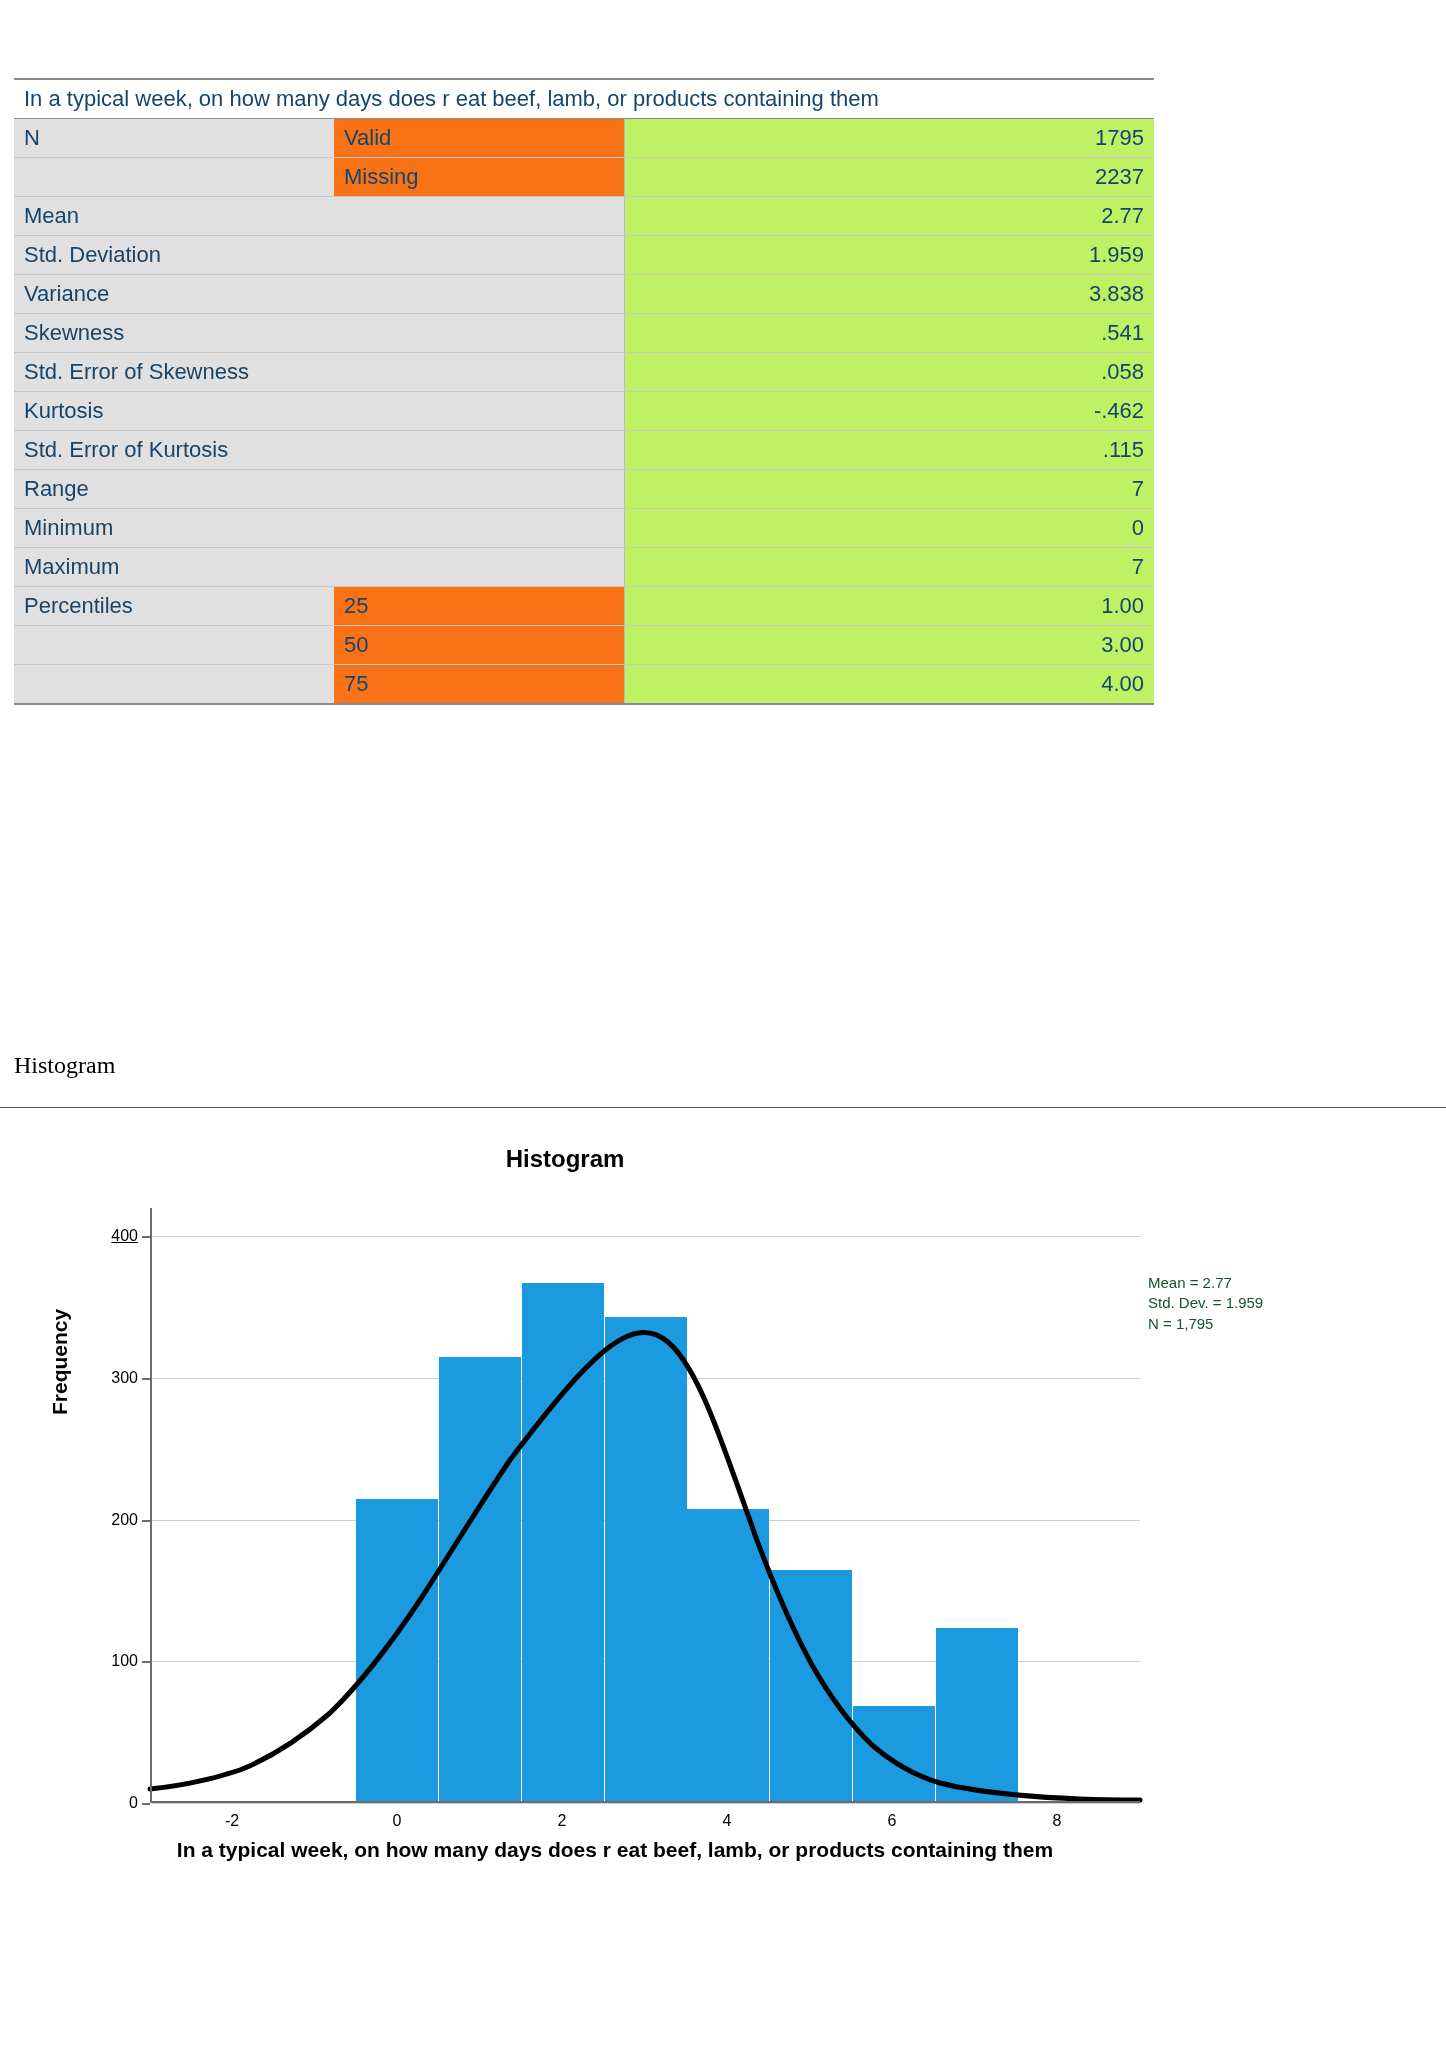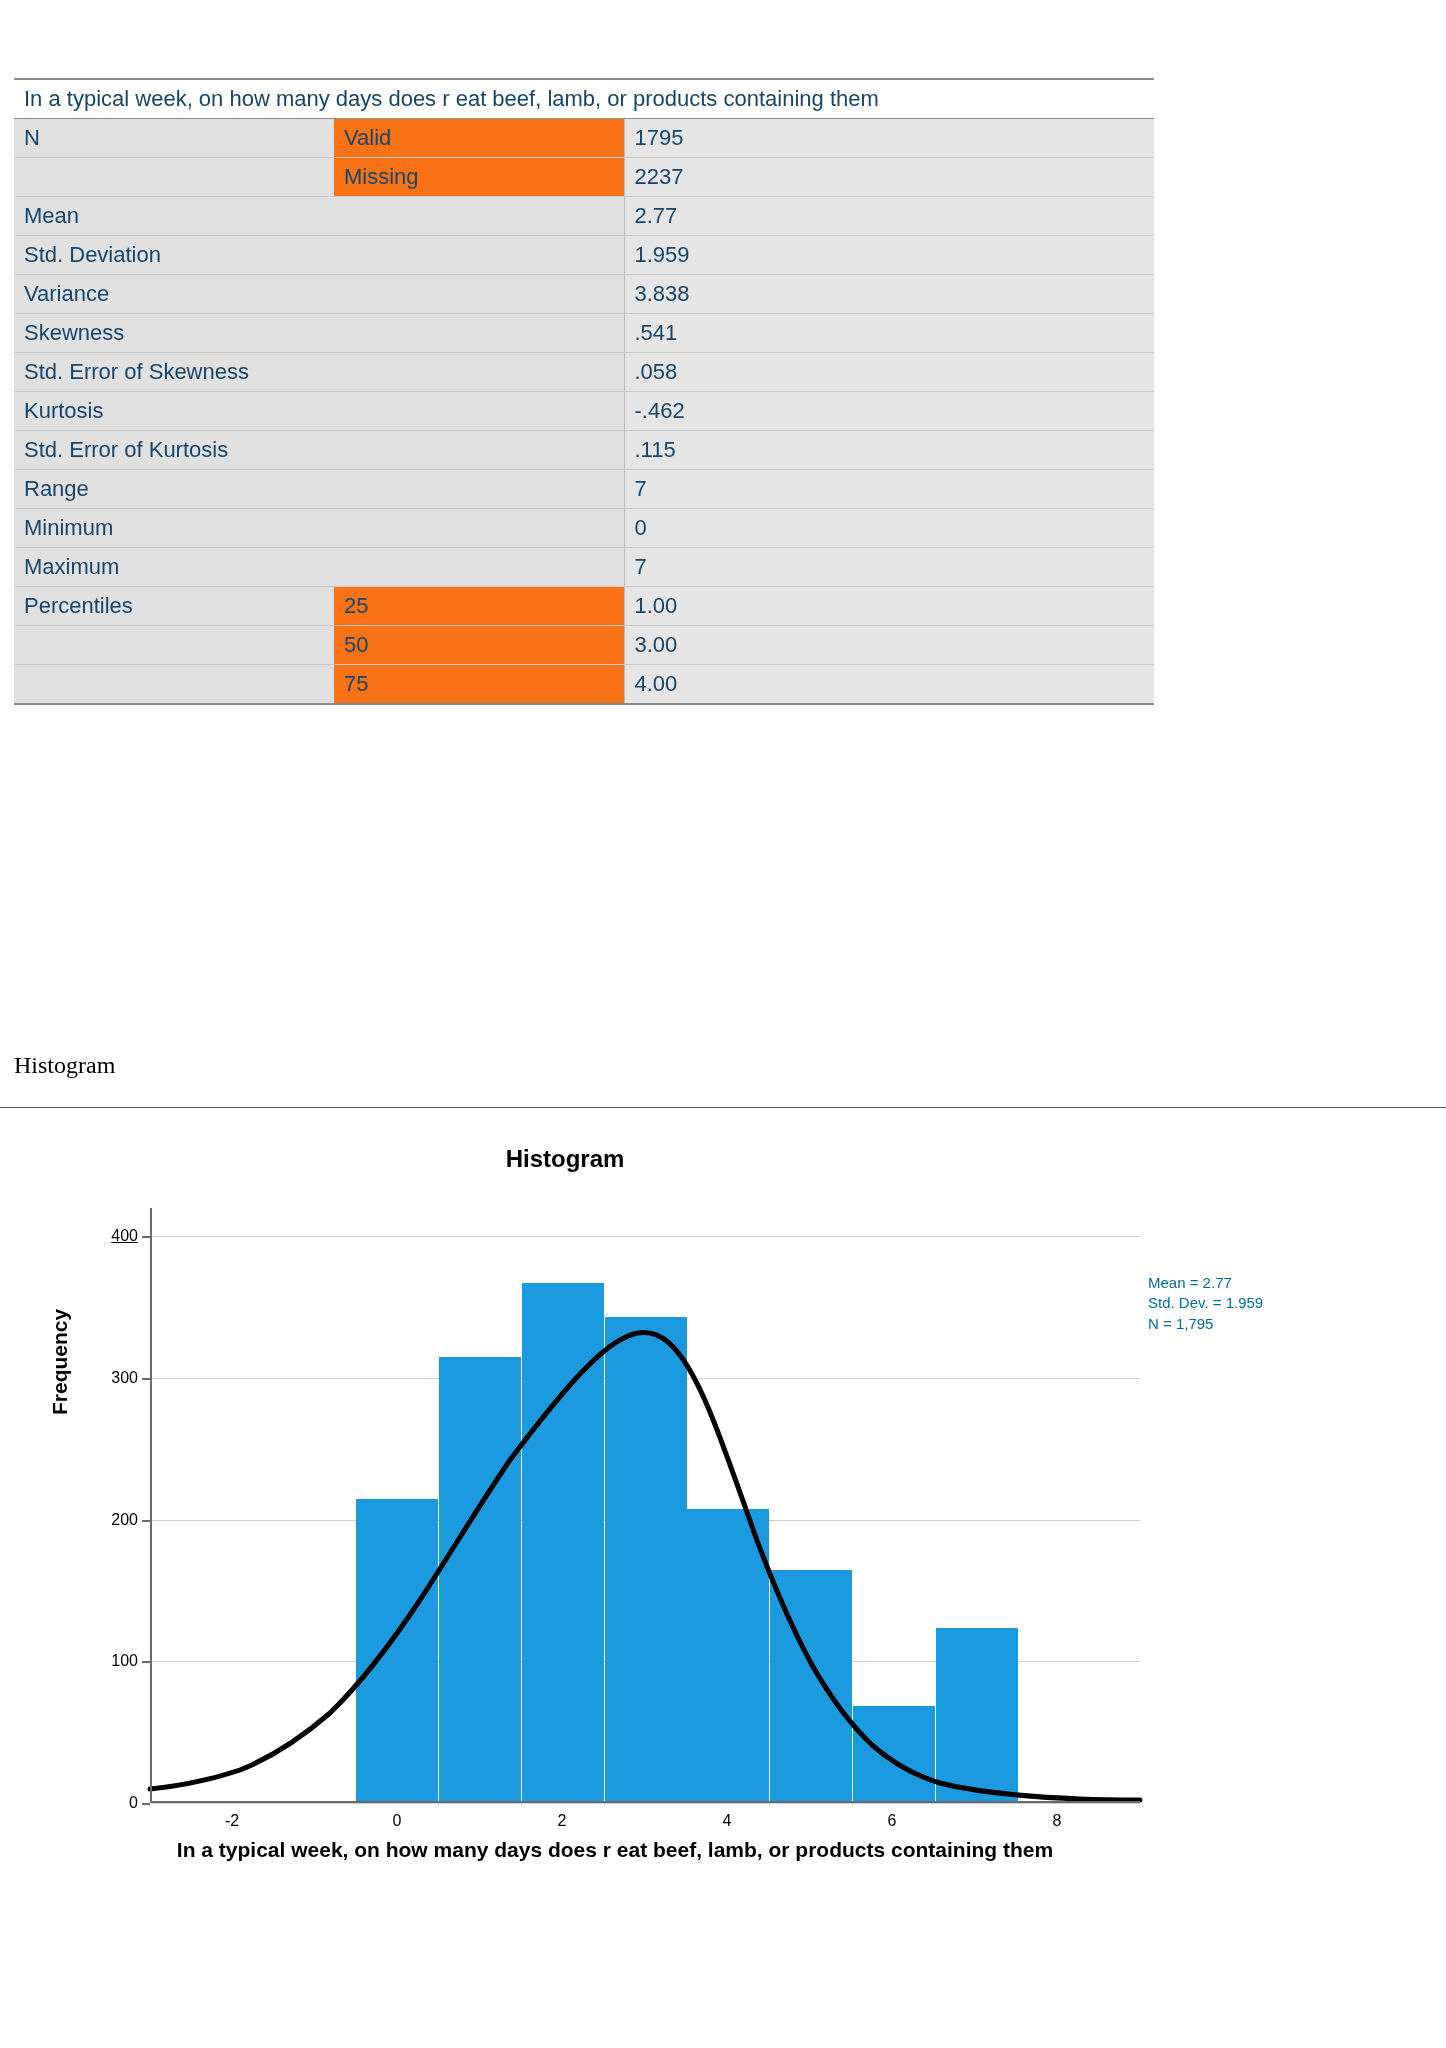--- a/index.html
+++ b/index.html
@@ -56,22 +56,22 @@
   }
   .lbl {
     background: #e0e0e0;
     width: 320px;
   }
   .sub {
     background: #f97316;
     width: 290px;
   }
   .val {
-    background: #e5e5e5;
-    text-align: left;
+    background: #bef264;
+    text-align: right;
     padding-right: 18px;
     border-left: 1px solid #b9b9b9;
   }
   .rowline td {
     border-bottom: 1px solid #c8c8c8;
   }
   .lastrow td {
     border-bottom: 2px solid #8a8a8a;
   }
 
@@ -189,21 +189,21 @@
     font-size: 21px;
     font-weight: bold;
     color: #000;
     line-height: 1.25;
   }
   .legend-box {
     position: absolute;
     left: 1148px;
     top: 148px;
     font-size: 15px;
-    color: #0369a1;
+    color: #14532d;
     line-height: 1.35;
   }
   .curve-svg {
     position: absolute;
     left: 0;
     top: 0;
     width: 990px;
     height: 595px;
     overflow: visible;
   }

